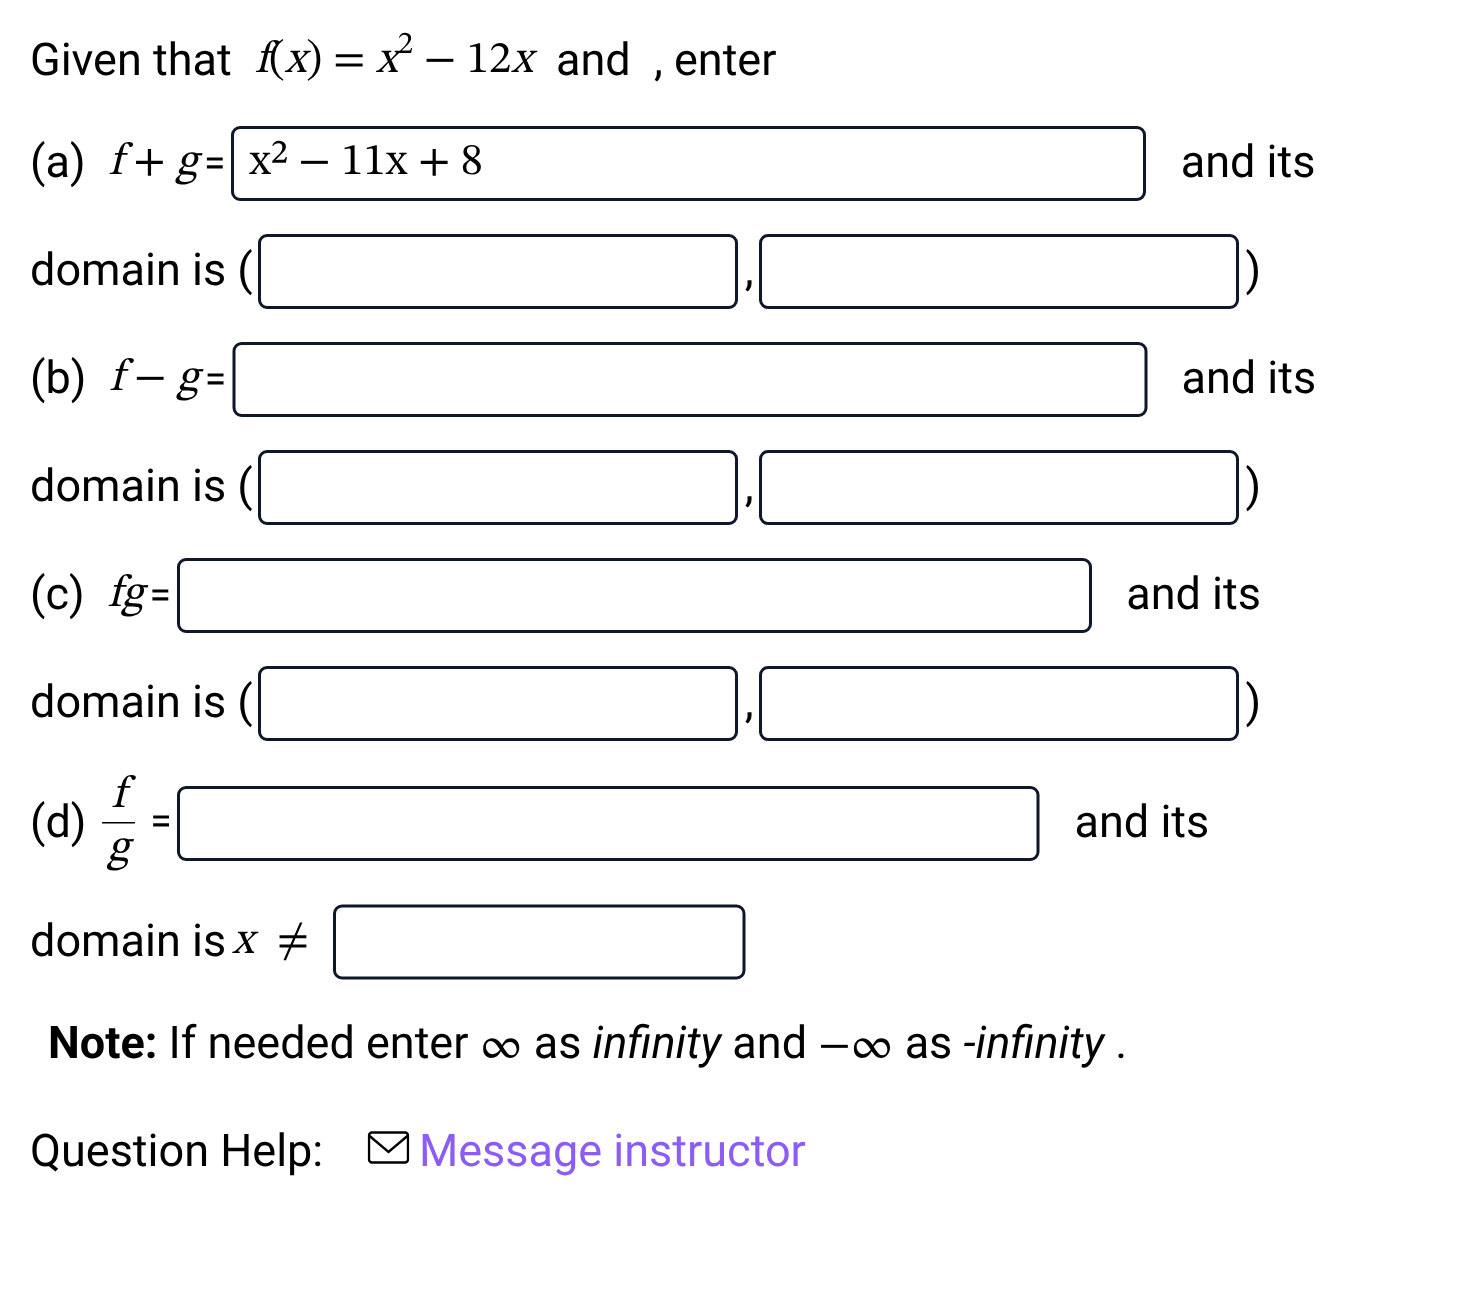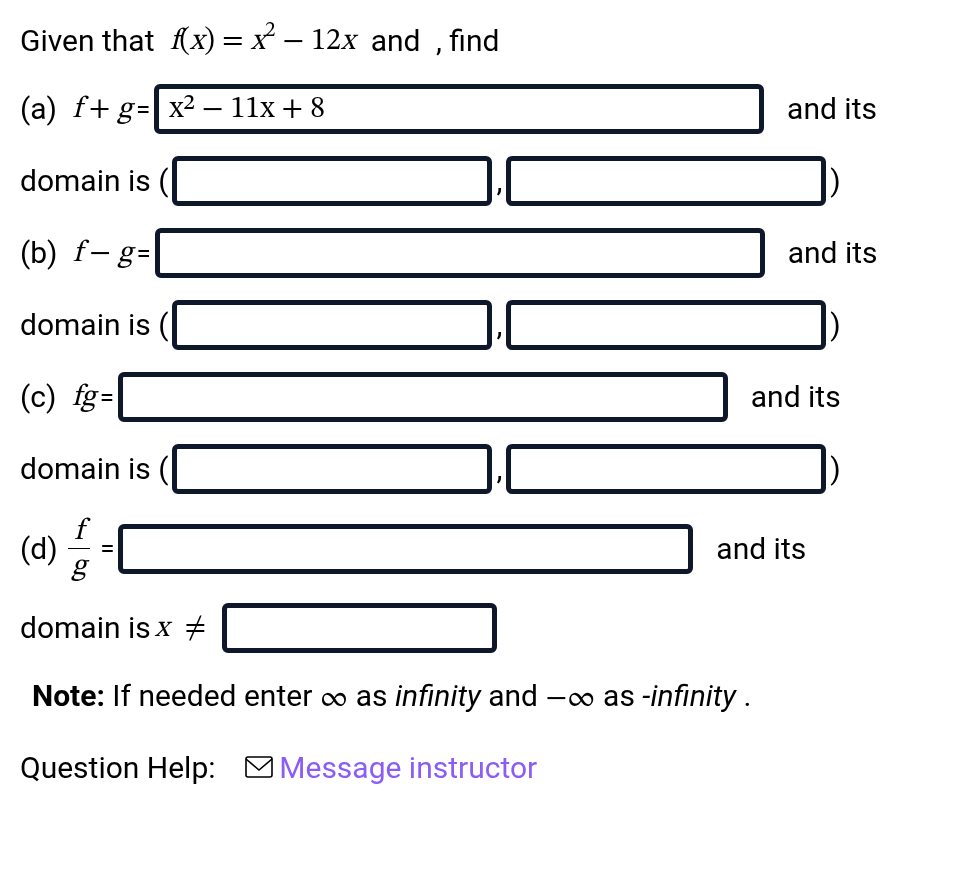--- a/index.html
+++ b/index.html
@@ -12,21 +12,21 @@
     box-sizing: border-box;
     line-height: 1.4;
   }
   .math {
     font-family: "STIX Two Math", "Cambria Math", "Latin Modern Math", "Times New Roman", serif;
   }
   .mi { font-style: italic; }
   input.ans {
     font-family: "STIX Two Math", "Cambria Math", "Latin Modern Math", "Times New Roman", serif;
     font-size: 30px;
-    border: 5px solid #0f172a;
+    border: 2px solid #0f172a;
     border-radius: 6px;
     padding: 6px 10px;
     height: 50px;
     box-sizing: border-box;
     background: #fff;
     color: #000;
   }
   .row {
     display: flex;
     align-items: center;
@@ -66,21 +66,21 @@
 
 <div class="row" style="flex-wrap:wrap;">
   <span>Given that</span>
   <span>&nbsp;</span>
   <span class="math">
     <span class="mi">f</span>(<span class="mi">x</span>) = <span class="mi">x</span><sup>2</sup> − 12<span class="mi">x</span>
   </span>
   <span>&nbsp;</span>
   <span>and</span>
   <span>&nbsp;</span>
-    <span>, find</span>
+    <span>, enter</span>
 </div>
 
 <div class="row">
   <span>(a)</span>
   <span>&nbsp;</span>
   <span class="math"><span class="mi">f</span> + <span class="mi">g</span></span>
     <span class="eqsign">=</span>
   <input class="ans" style="width: 610px;" value="x² − 11x + 8">
   <span>&nbsp;&nbsp;</span>
   <span>and its</span>

